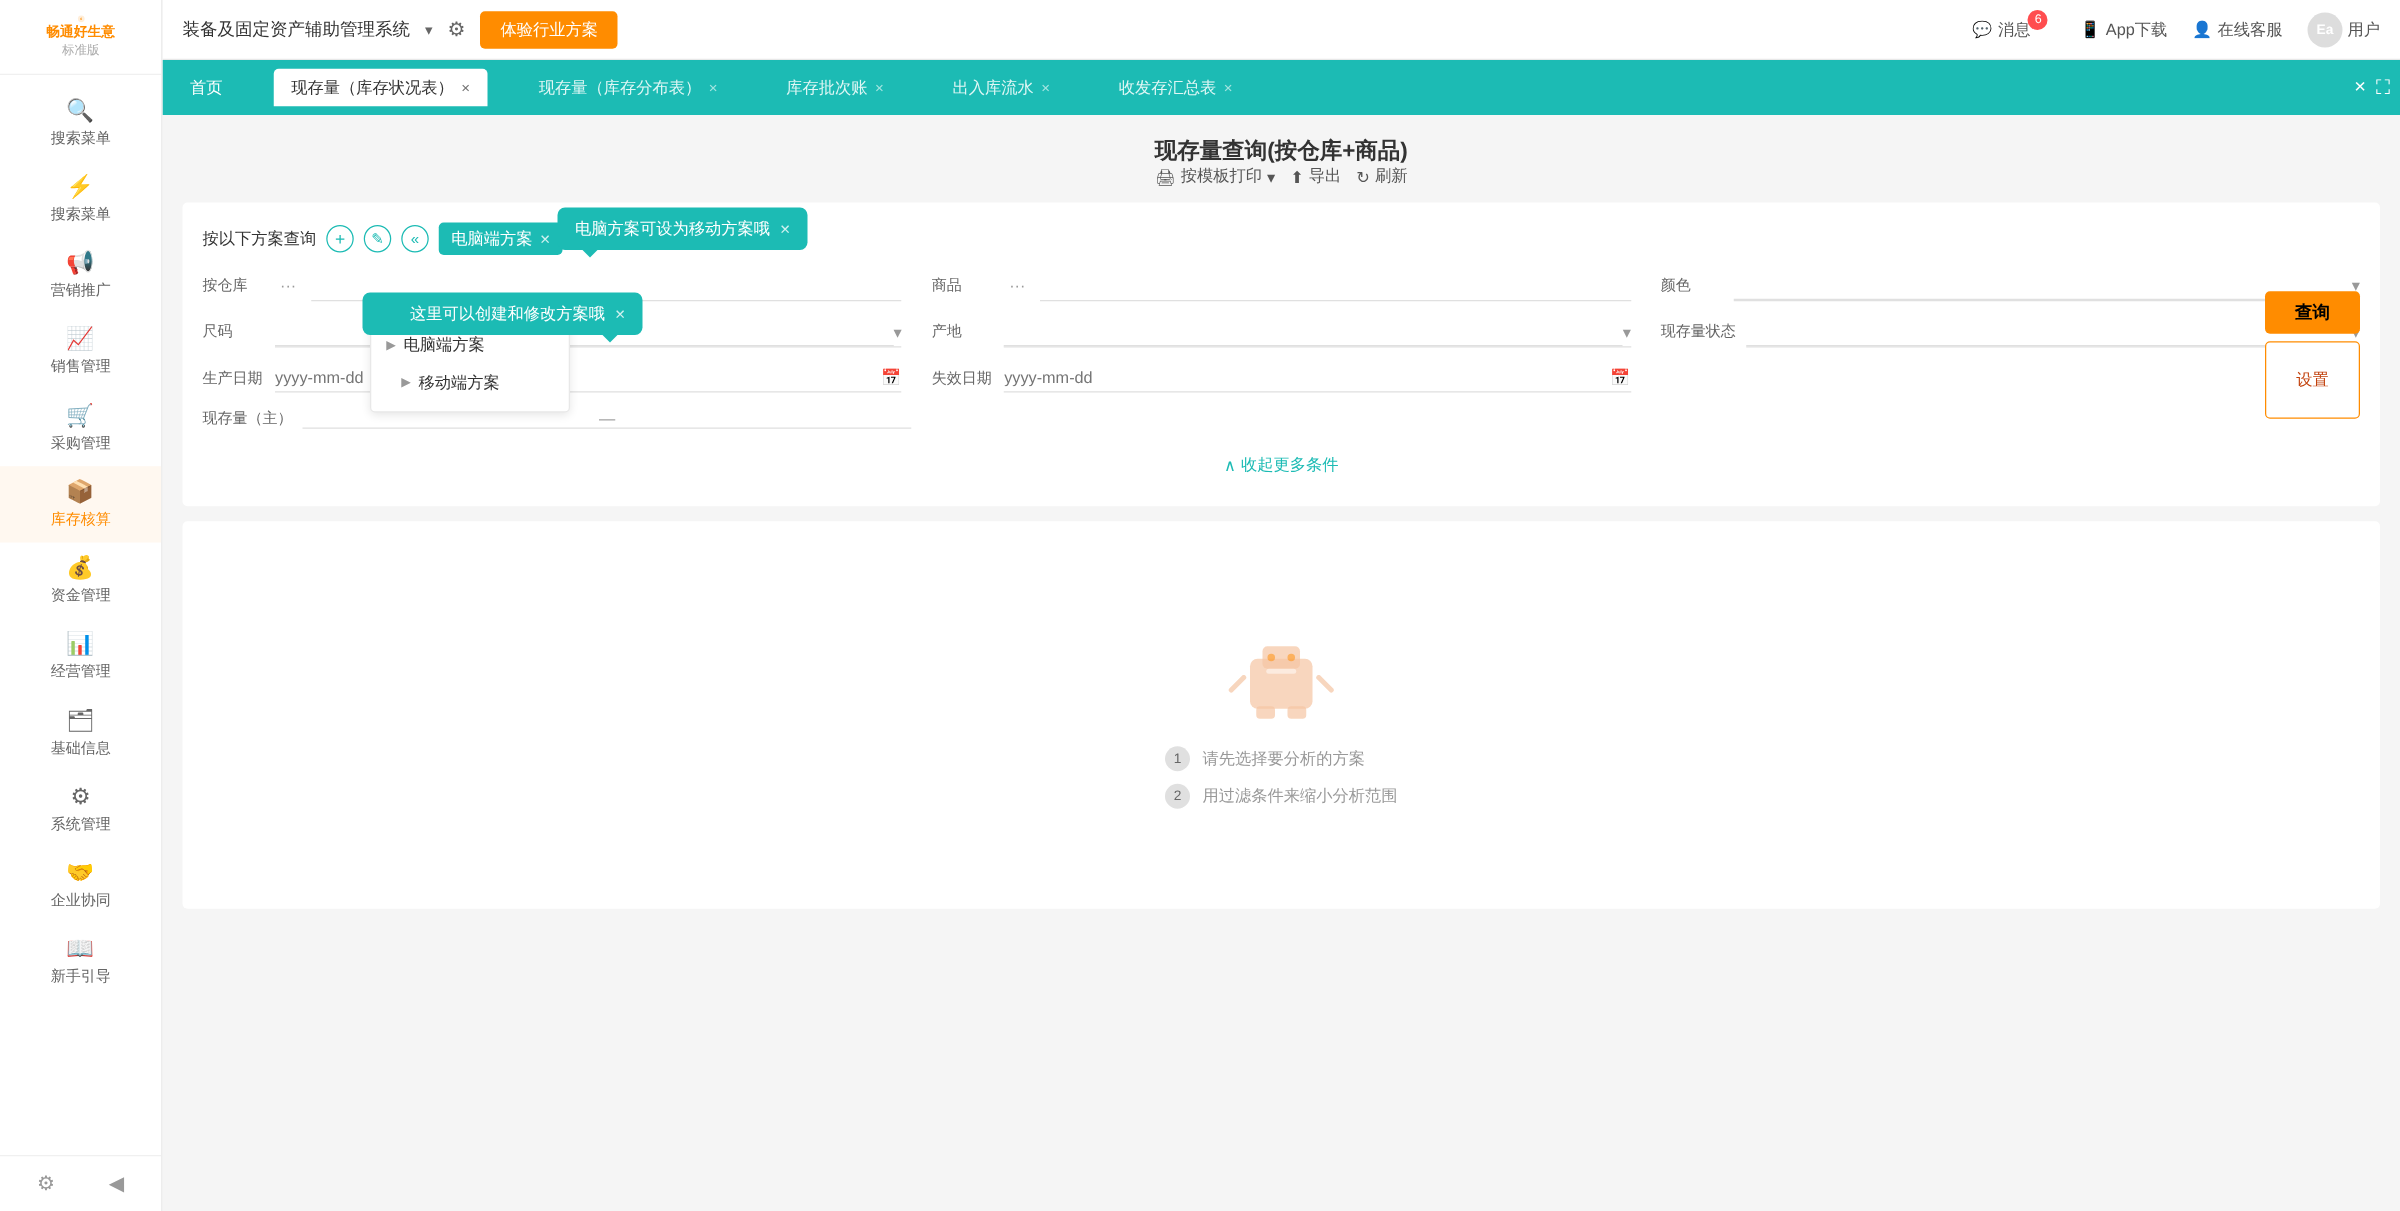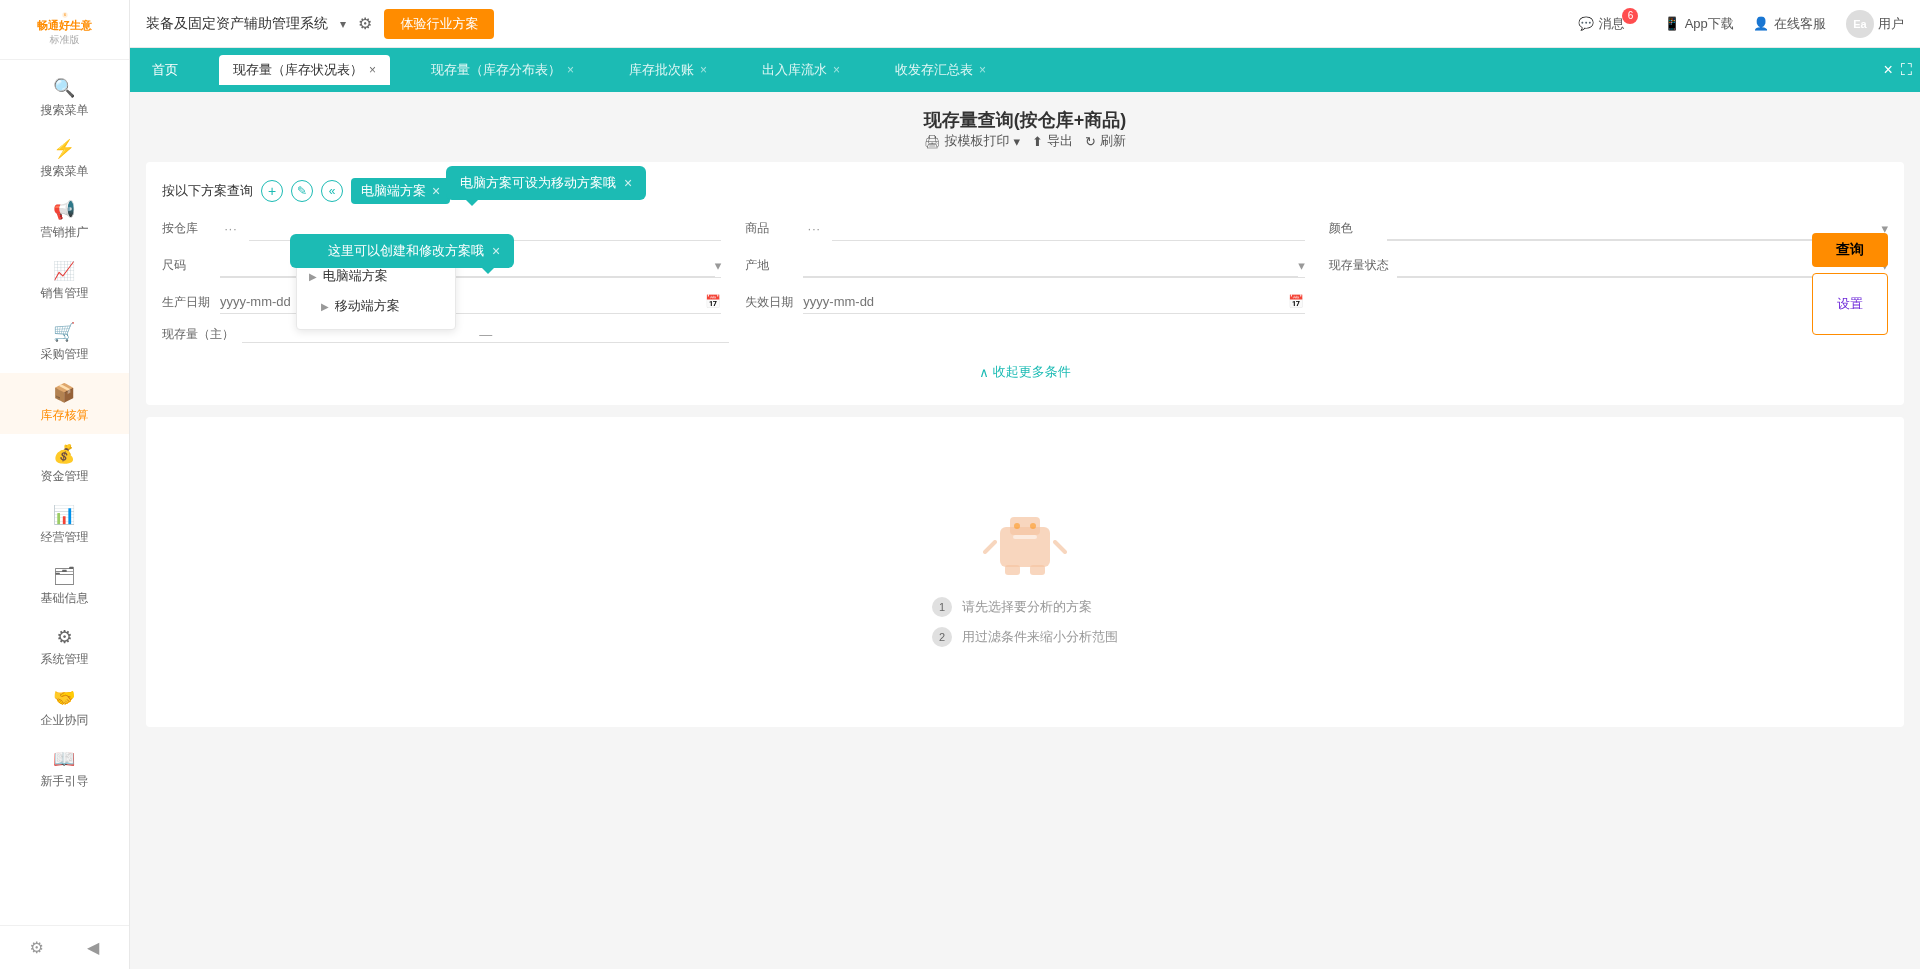--- a/index.html
+++ b/index.html
@@ -411,21 +411,21 @@
       color: #000000;
       border: none;
       border-radius: 4px;
       padding: 8px 24px;
       cursor: pointer;
       font-size: 14px;
       font-weight: bold;
     }
     .btn-reset {
       background: #fff;
-      color: #6d28d9;
+      color: #c2410c;
       border: 1px solid #ff8c00;
       border-radius: 4px;
       padding: 21px 20px;
       cursor: pointer;
       font-size: 13px;
     }
     .query-btn-group {
       position: absolute;
       right: 16px;
       top: 50%;

